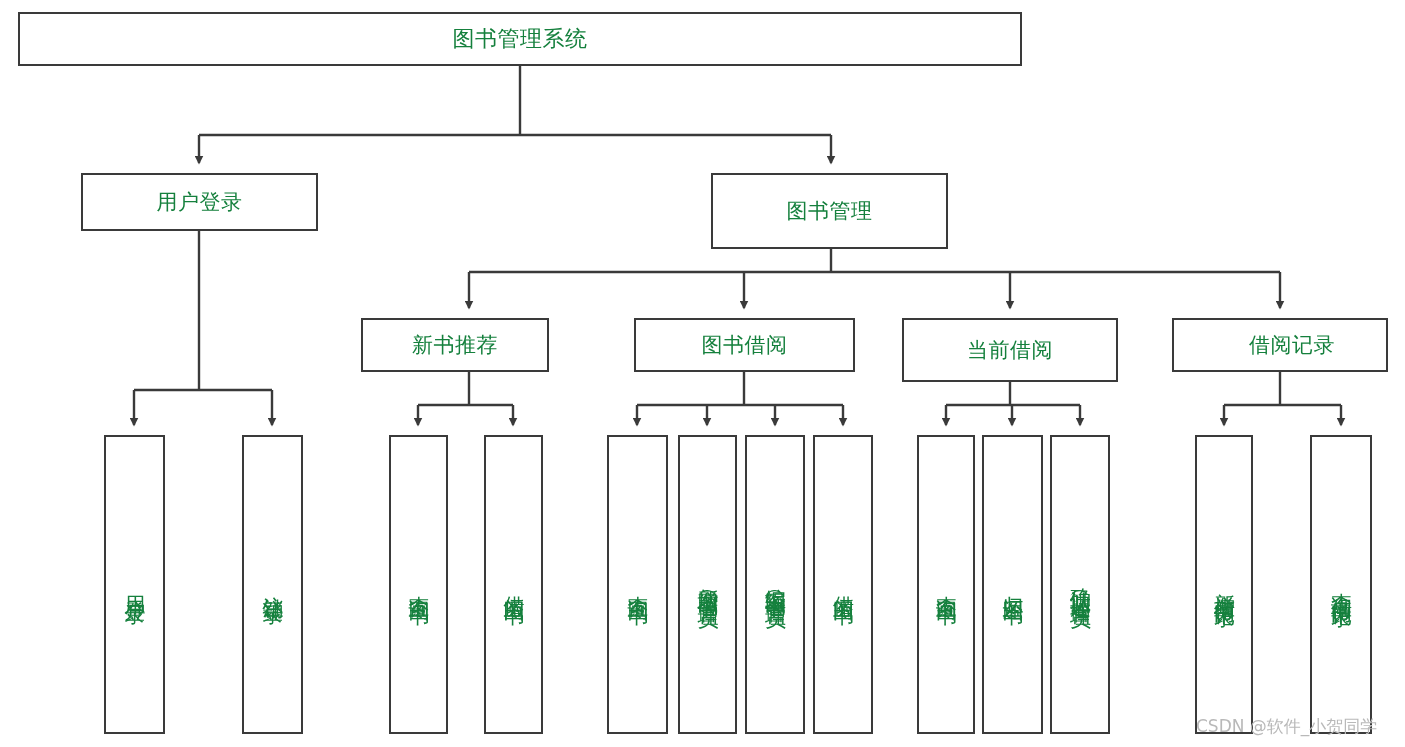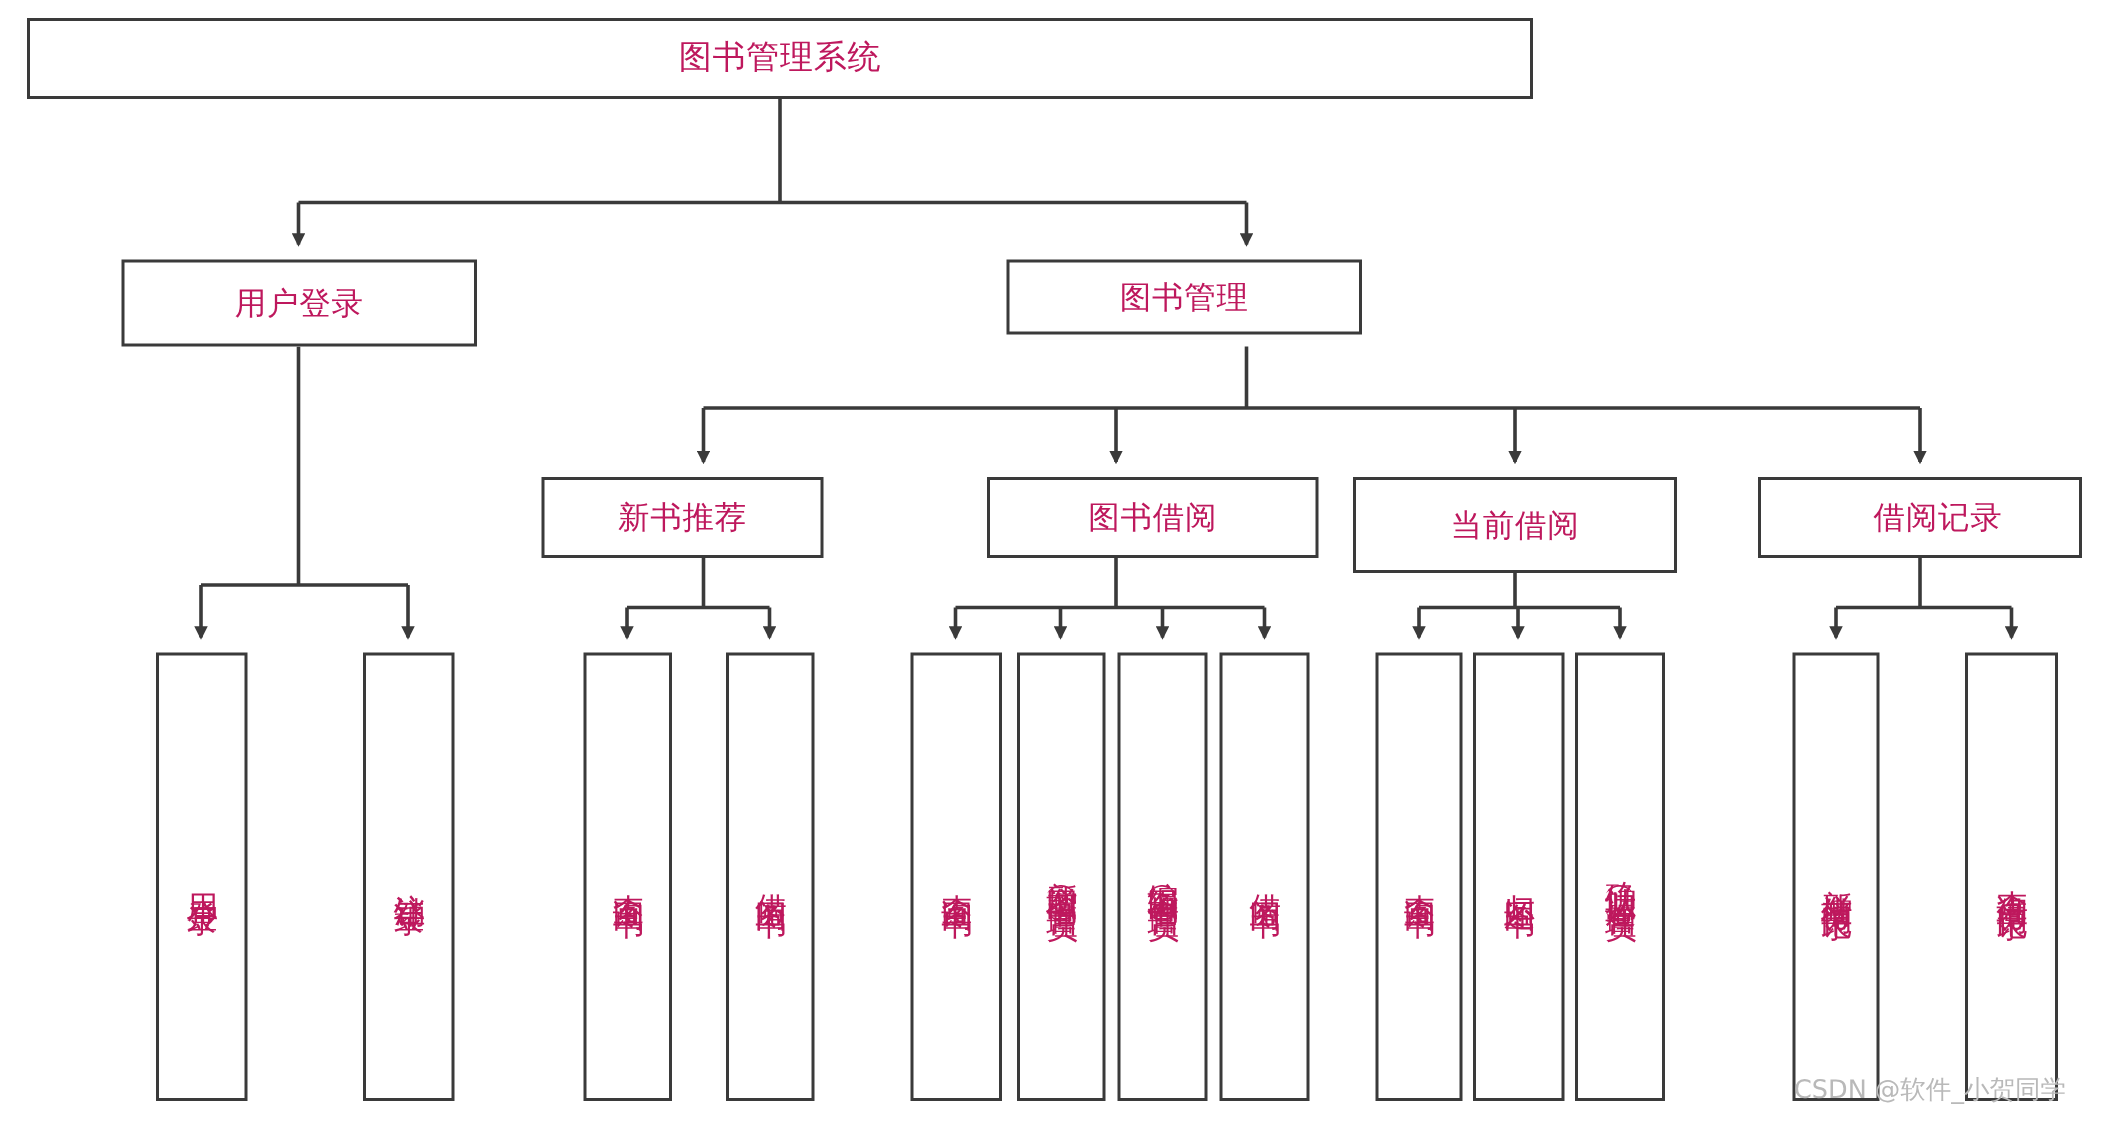--- a/index.html
+++ b/index.html
@@ -33,21 +33,21 @@
     background: #ffffff;
     border: 2px solid #3a3a3a;
     display: flex;
     align-items: center;
     justify-content: center;
     z-index: 2;
   }
   .node .label {
     font-size: 21px;
     line-height: 1.15;
-    color: #be185d;
+    color: #15803d;
     white-space: nowrap;
     letter-spacing: 0.5px;
   }
   .node.root .label { font-size: 22px; }
   .node.leaf {
     align-items: center;
     justify-content: center;
   }
   .node.leaf .label {
     writing-mode: vertical-rl;
@@ -121,28 +121,28 @@
     </g>
   </svg>
 
   <div class="node root" style="left:18px; top:12px; width:1004px; height:54px;">
     <span class="label">图书管理系统</span>
   </div>
 
   <div class="node" style="left:81px; top:173px; width:237px; height:58px;">
     <span class="label">用户登录</span>
   </div>
-  <div class="node" style="left:671px; top:173px; width:237px; height:50px;">
+  <div class="node" style="left:711px; top:173px; width:237px; height:76px;">
     <span class="label">图书管理</span>
   </div>
 
   <div class="node" style="left:361px; top:318px; width:188px; height:54px;">
     <span class="label">新书推荐</span>
   </div>
-  <div class="node" style="left:634px; top:318px; width:221px; height:54px;margin-left:24px;">
+  <div class="node" style="left:634px; top:318px; width:221px; height:54px;">
     <span class="label">图书借阅</span>
   </div>
   <div class="node" style="left:902px; top:318px; width:216px; height:64px;">
     <span class="label">当前借阅</span>
   </div>
   <div class="node" style="left:1172px; top:318px; width:216px; height:54px;padding-left:24px;">
     <span class="label">借阅记录</span>
   </div>
 
   <div class="node leaf" style="left:104px; top:435px; width:61px; height:299px;">

